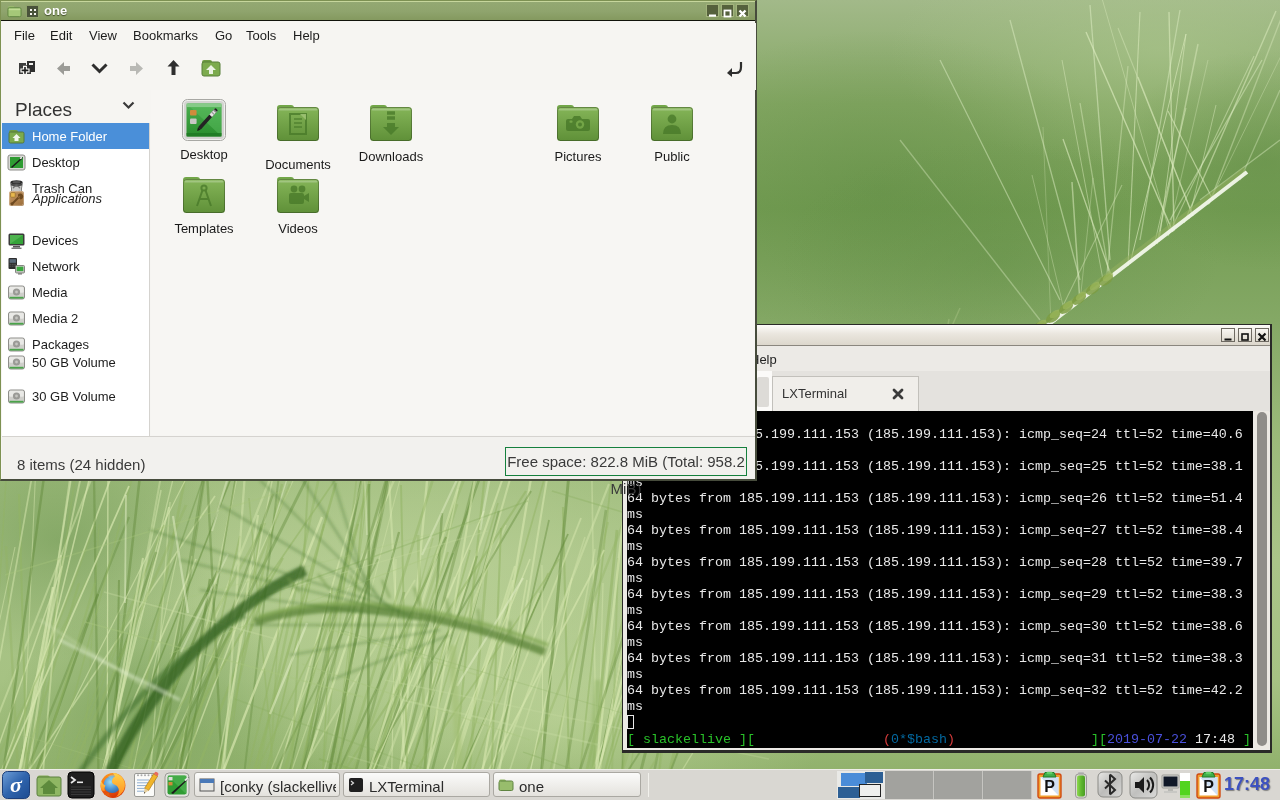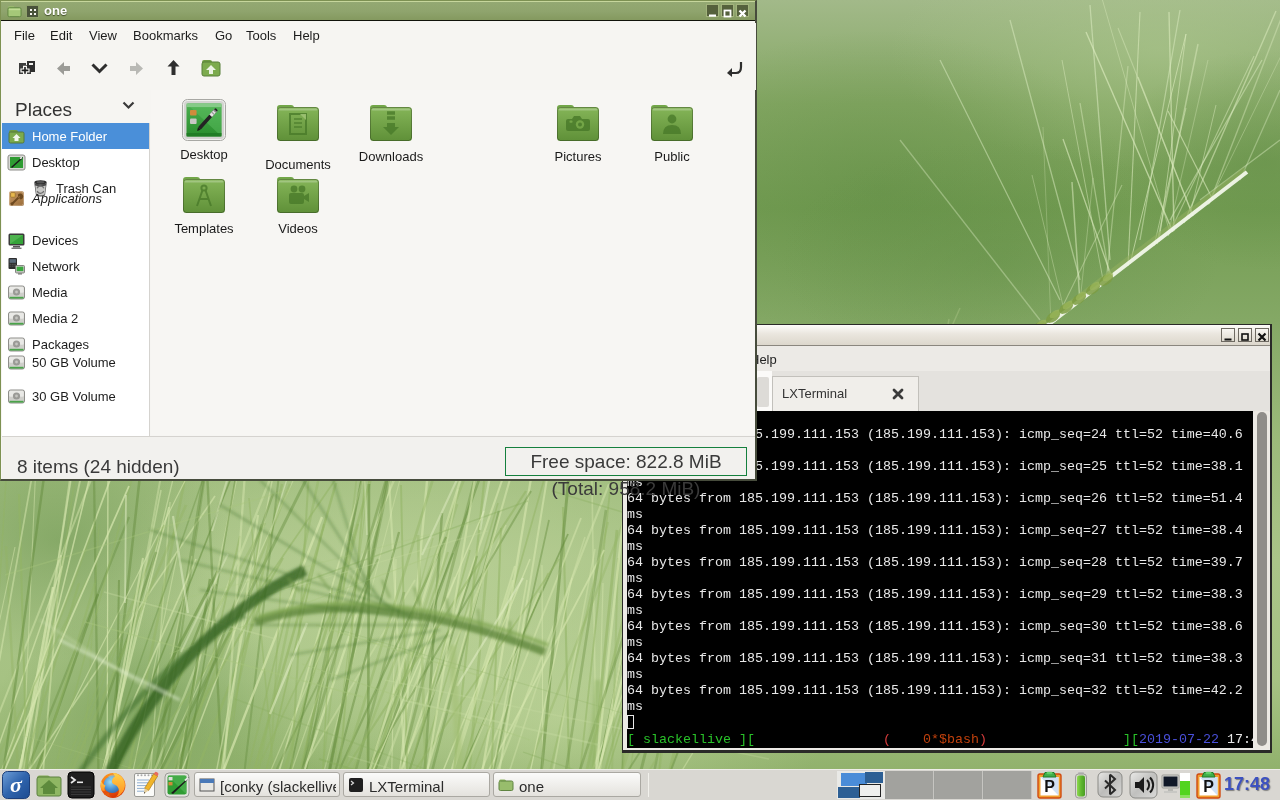--- a/index.html
+++ b/index.html
@@ -30,35 +30,35 @@
 .srow{position:absolute;left:0;width:147px;height:26px;font-size:13px;color:#1c1c1c;}
 .srow.sel{background:#4a8fd9;color:#fff;}
 .srow .ic{position:absolute;left:5px;top:4px;}
 .srow .tx{position:absolute;left:30px;top:6px;white-space:nowrap;}
 
 #view{position:absolute;left:150px;top:89px;width:604px;height:345px;background:#f7f6f3;}
 .fitem{position:absolute;width:90px;text-align:center;font-size:13px;color:#1a1a1a;}
 .fitem svg{display:block;margin:0 auto;}
 .fitem .lb{display:block;margin-top:6px;}
 
-#fm-status{position:absolute;left:1px;top:435px;width:753px;height:43px;background:#f2f1ee;border-top:1px solid #d5d3cf;font-size:19px;color:#3a3a3a;}
+#fm-status{position:absolute;left:1px;top:435px;width:753px;height:43px;background:#f2f1ee;border-top:1px solid #d5d3cf;font-size:15px;color:#3a3a3a;}
 #fm-status .lft{position:absolute;left:15px;top:19px;}
 #fm-status .fsp{position:absolute;left:503px;top:10px;width:242px;height:29px;border:1px solid #15803d;line-height:27px;text-align:center;background:#f2f1ee;}
 
 #term{position:absolute;left:622px;top:324px;width:650px;height:429px;background:#eceae6;border:1px solid #2a2a28;border-right:2px solid #2a2a28;border-bottom:3px solid #2a2a28;z-index:20;}
 #term-title{position:absolute;left:0;top:0;width:647px;height:21px;background:linear-gradient(180deg,#fdfcfa 0%,#eae6de 45%,#dcd7cc 100%);border-bottom:1px solid #8a867e;}
 .twbtn{position:absolute;top:3px;width:14px;height:14px;background:linear-gradient(180deg,#f8f6f2,#dedacf);border:1px solid #6e6a62;color:#111;}
 #term-menu{position:absolute;left:0;top:22px;width:647px;height:24px;background:#eceae6;font-size:13px;color:#222;}
 #term-tabs{position:absolute;left:0;top:46px;width:647px;height:41px;background:#e4e2de;}
 #tab1{position:absolute;left:149px;top:5px;width:147px;height:36px;background:#f0eeea;border:1px solid #c2c0bb;border-bottom:none;font-size:13px;color:#333;}
 #vte{position:absolute;left:4px;top:86px;width:626px;height:337px;background:#000;font-family:"Liberation Mono",monospace;font-size:13.34px;line-height:16px;color:#e8e8e8;white-space:pre;overflow:hidden;}
 #vte .g{color:#29c129;}
 #vte .r{color:#d43b3b;}
 #vte .b{color:#4a50dc;}
-#vte .w{color:#c2410c;margin-left:32px;}
+#vte .w{color:#0369a1;}
 #tscroll{position:absolute;left:632px;top:86px;width:14px;height:338px;background:#ece9e3;}
 #tscroll .thumb{position:absolute;left:2px;top:1px;width:10px;height:334px;background:#8f8d89;border-radius:5px;}
 
 #panel{position:absolute;left:0;top:769px;width:1280px;height:31px;background:#d9d7d2;border-top:1px solid #eeede9;z-index:40;}
 .launch{position:absolute;top:1px;width:28px;height:28px;}
 .tbtn{position:absolute;top:2px;height:25px;background:linear-gradient(180deg,#fbfbfa,#e4e2dd);border:1px solid #aaa8a2;border-radius:3px;font-size:15px;color:#2c2c2c;}
 .tbtn .ti{position:absolute;left:4px;top:4px;width:16px;height:16px;}
 .tbtn .tt{position:absolute;left:25px;top:5px;white-space:nowrap;overflow:hidden;}
 #pager{position:absolute;left:837px;top:1px;width:195px;height:28px;background:#9fa09c;}
 #pager .cell{position:absolute;top:0;width:48px;height:28px;background:#a2a29e;border-right:1px solid #c6c5c1;}
@@ -550,21 +550,21 @@
       </div>
       <div class="srow" style="top:59px;">
         <span class="ic"><svg width="19" height="19" viewBox="0 0 19 19">
             <rect x="1" y="2" width="17" height="15" rx="2" fill="#d8d8d4" stroke="#8e8e8a"></rect>
             <rect x="3" y="4" width="13" height="11" fill="#2f9c33"></rect>
             <path d="M4,14 L14,5 L16,4 L15,6 L5,15 z" fill="#1a1a1a"></path>
             <path d="M13,5.5 L15,4.5" stroke="#e8e8e8" stroke-width="1.4"></path>
           </svg></span>
         <span class="tx">Desktop</span>
       </div>
-      <div class="srow" style="top:85px;margin-left:24px;">
+      <div class="srow" style="top:85px;">
         <span class="ic"><svg width="19" height="19" viewBox="0 0 19 19">
             <ellipse cx="9.5" cy="3.4" rx="6.2" ry="2.2" fill="#2a2a2a"></ellipse>
             <ellipse cx="9.5" cy="3.2" rx="4" ry="1.2" fill="#555"></ellipse>
             <path d="M3.3,4 L5,16.5 q4.5,2.2 9,0 L15.7,4 q-6.2,2.6 -12.4,0 z" fill="#4a4a4a"></path>
             <path d="M4.2,6.5 L5.4,15.5 q4.1,1.8 8.2,0 L14.8,6.5 q-5.3,2 -10.6,0 z" fill="#c8c8c6"></path>
             <g stroke="#6e6e6e" stroke-width="1.3" fill="none">
               <path d="M6.2,9.2 a3.5,3.5 0 0 1 6.6,0"></path>
               <path d="M12.8,12 a3.5,3.5 0 0 1 -6.6,0"></path>
             </g>
           </svg></span>

